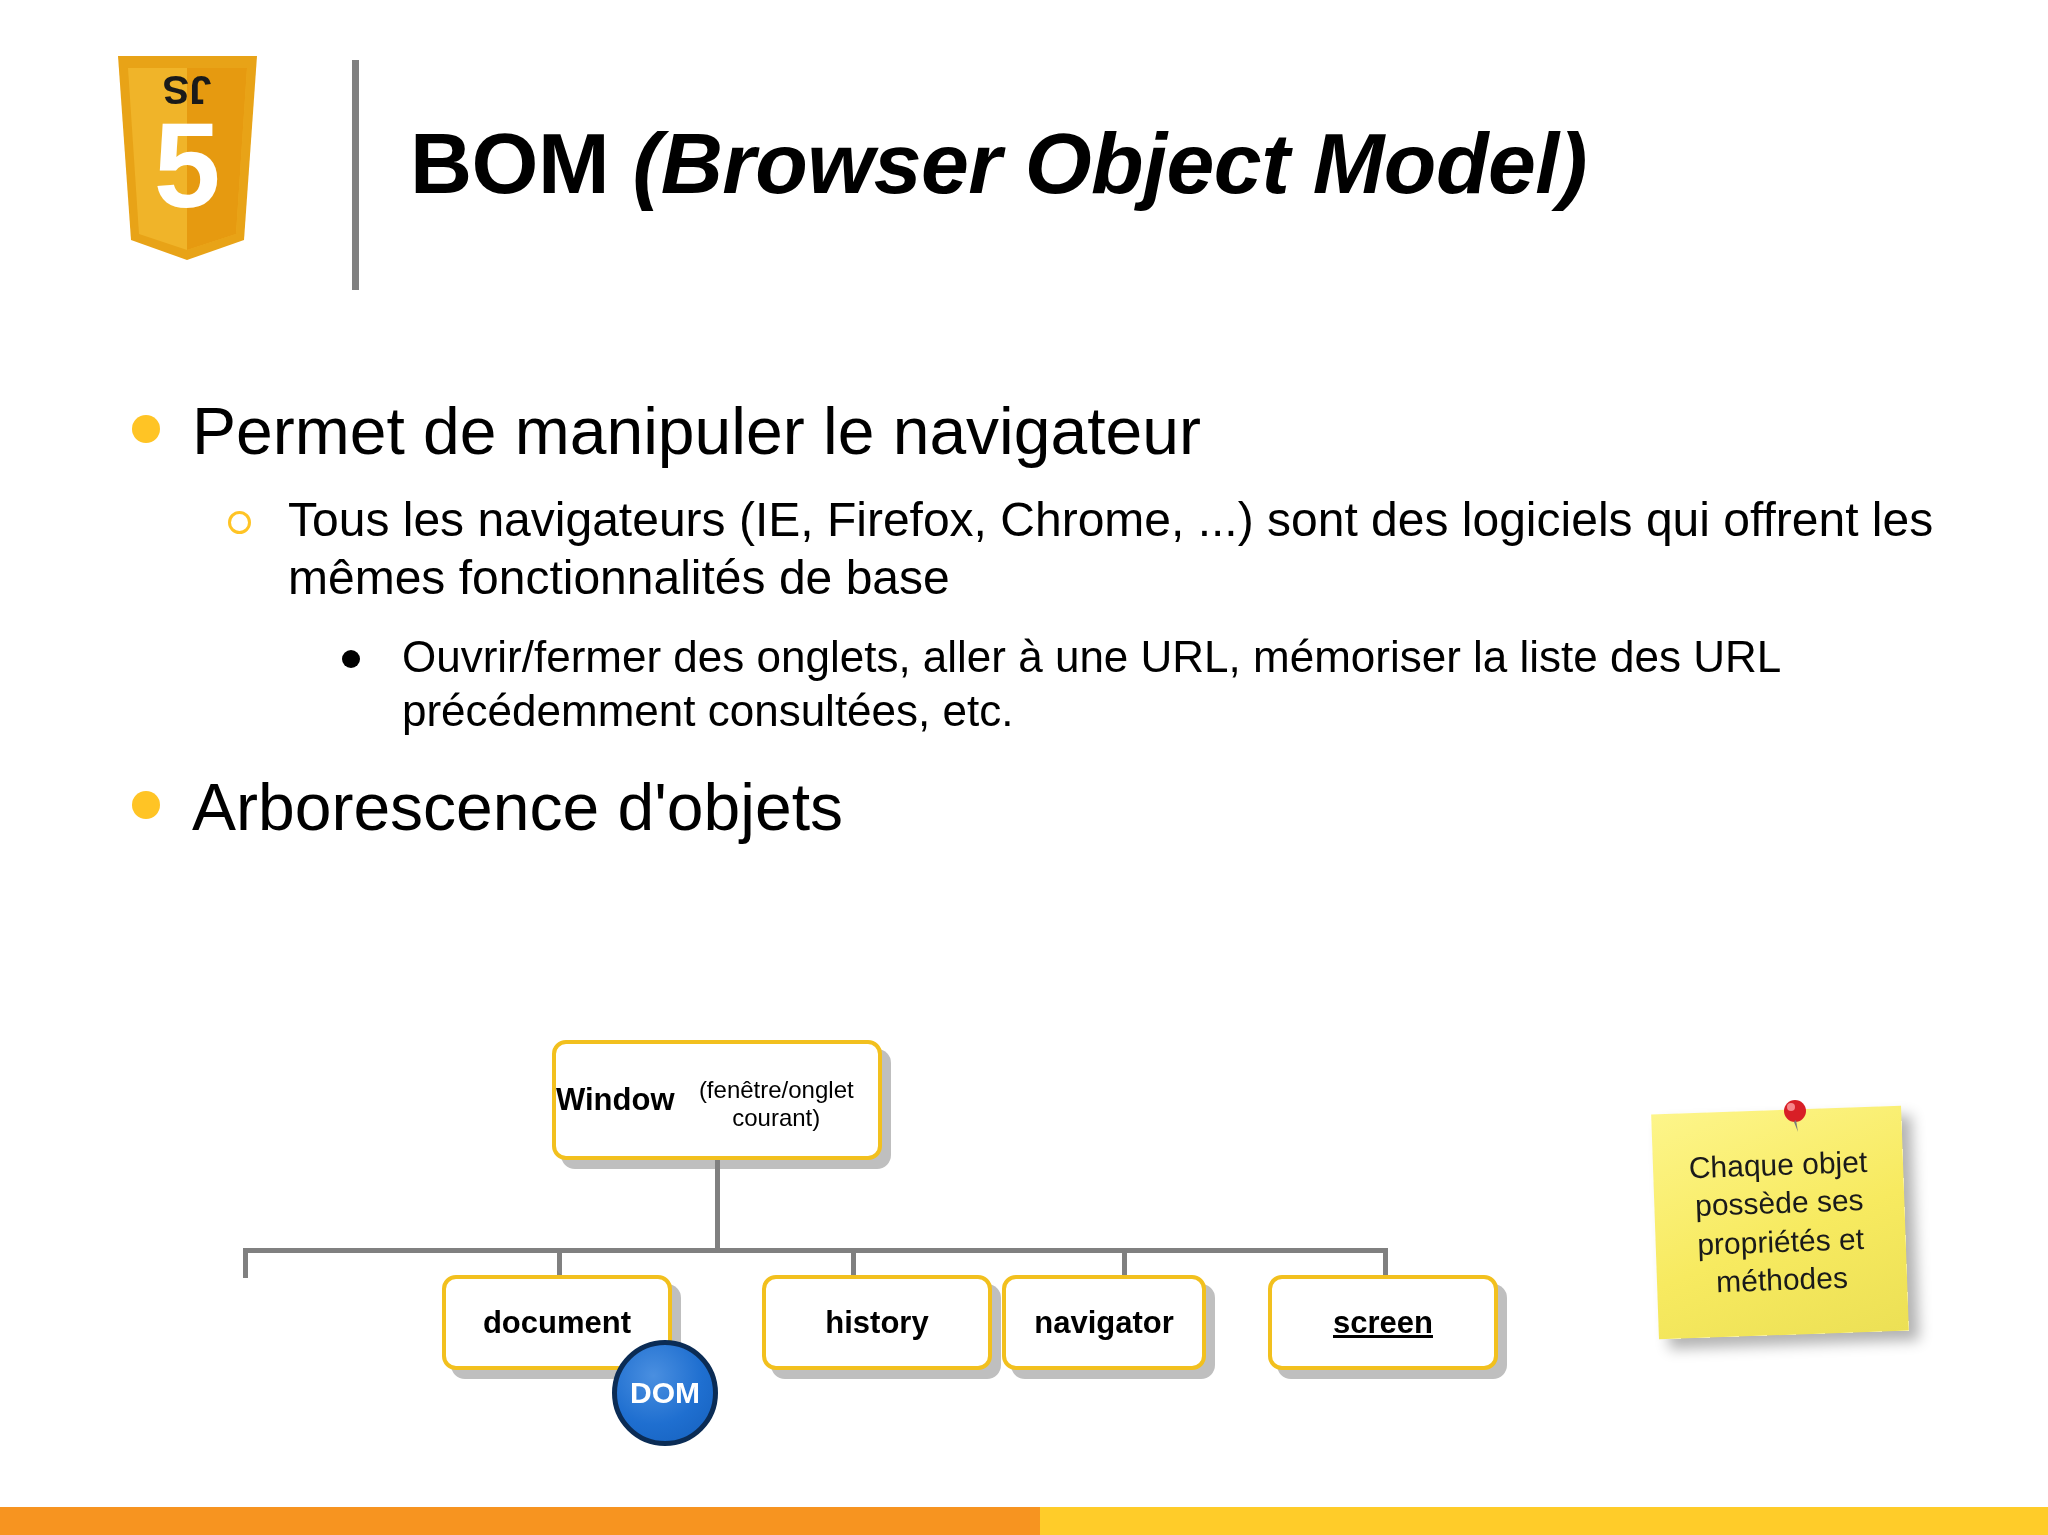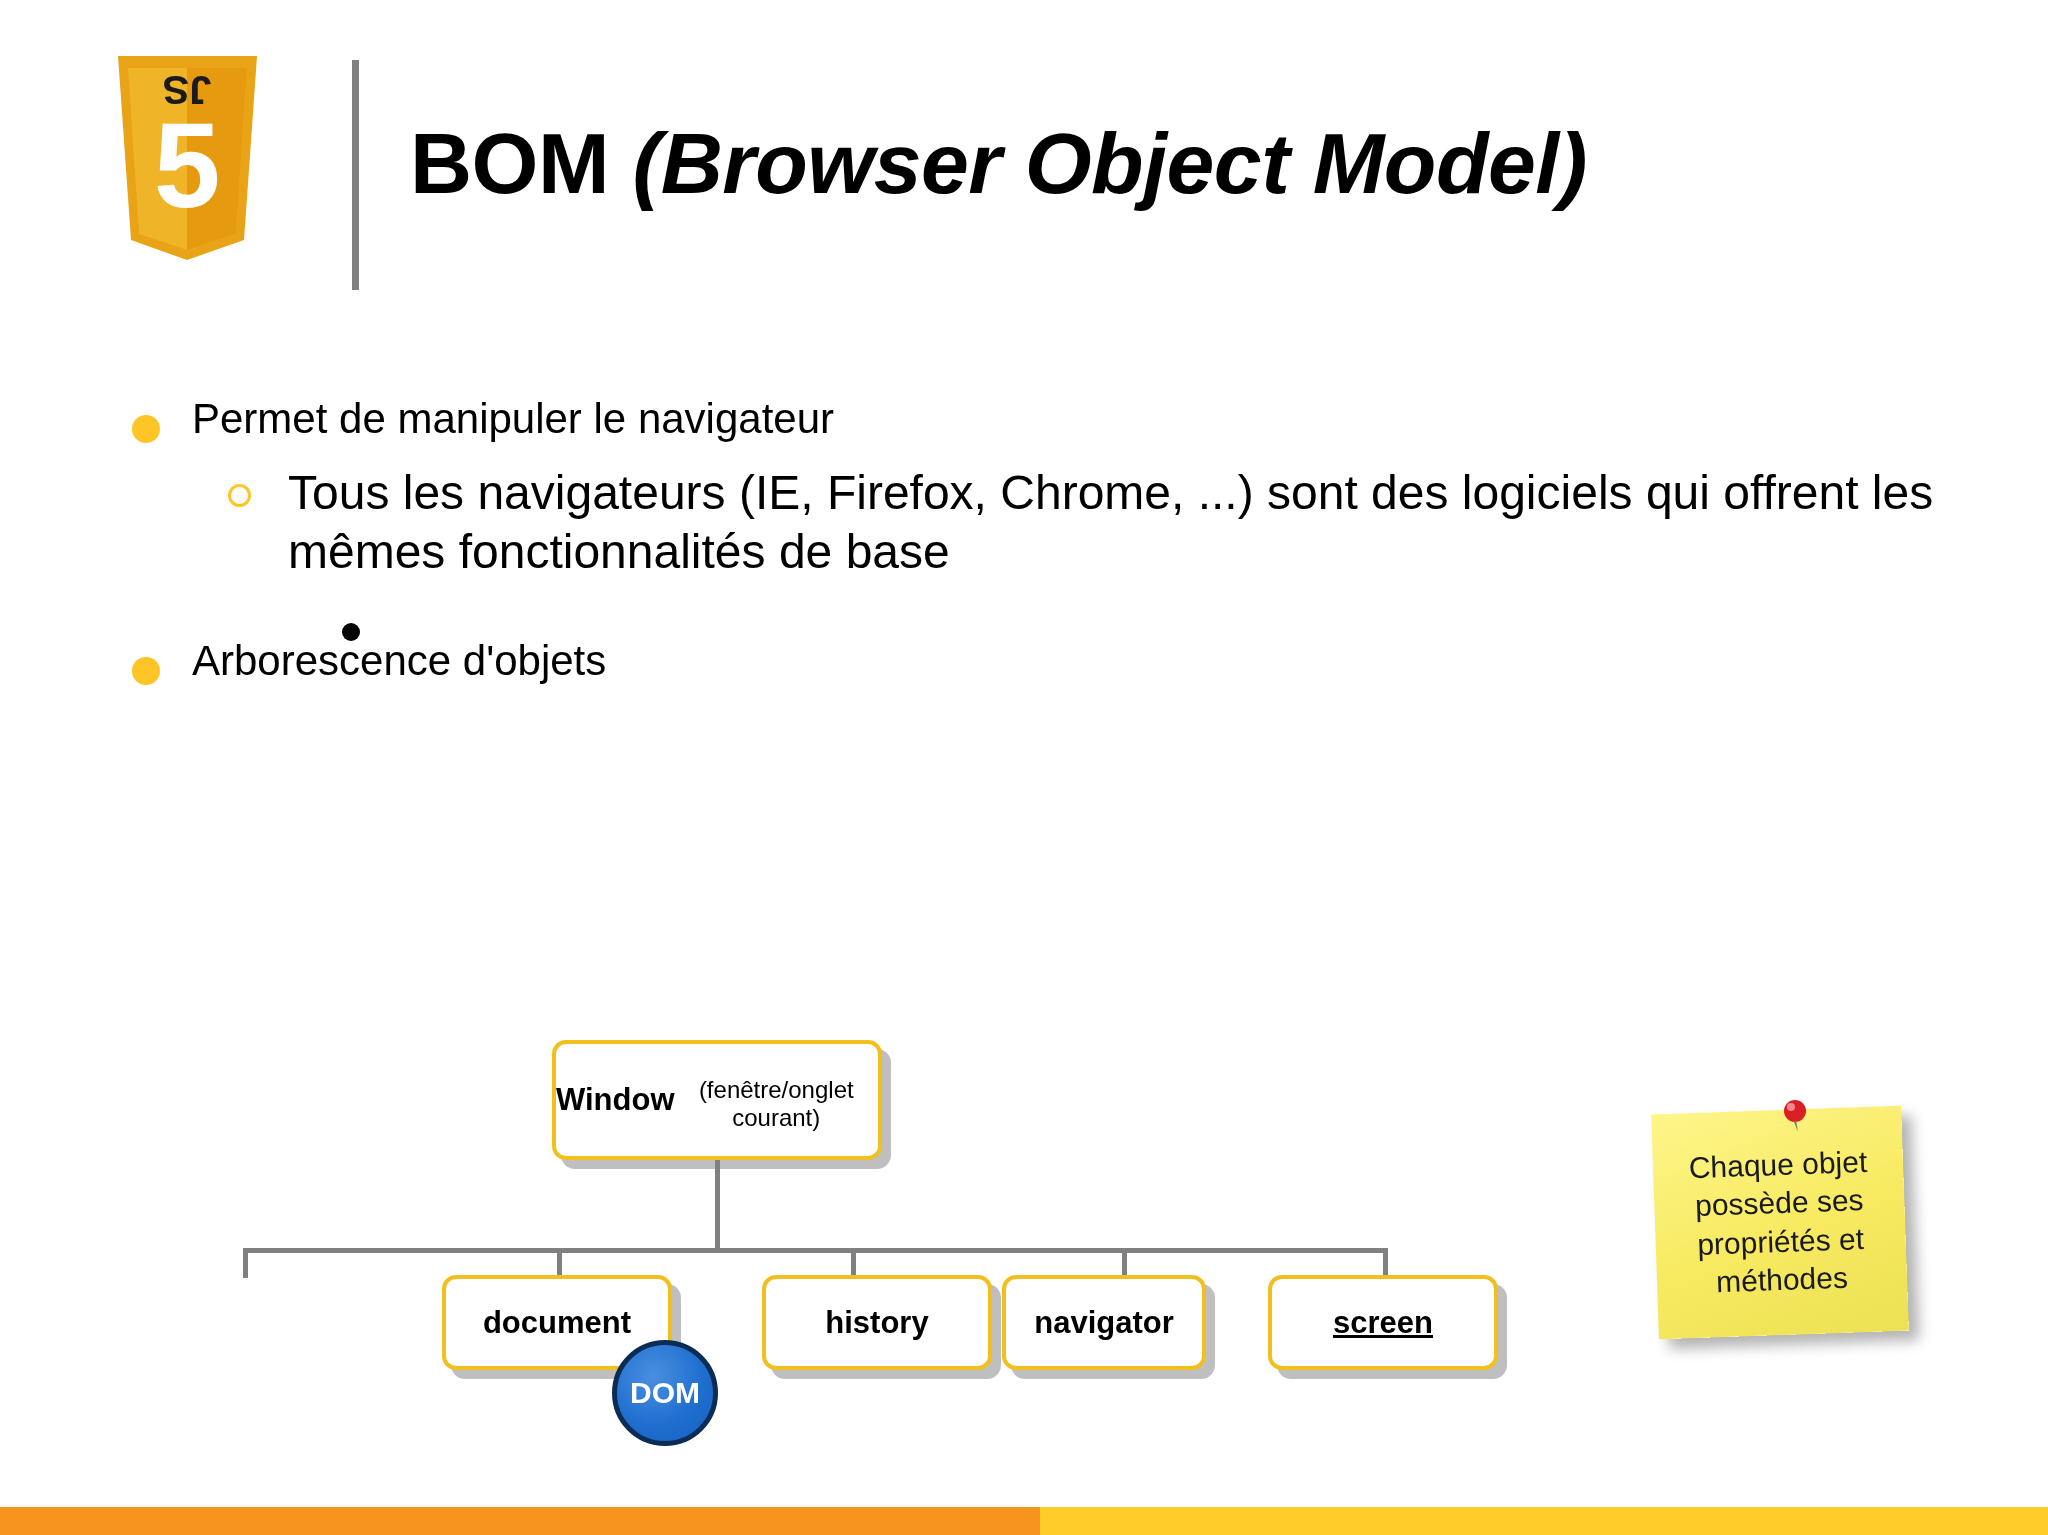--- a/index.html
+++ b/index.html
@@ -59,21 +59,21 @@
   
   .bullets {
     position: absolute;
     left: 120px;
     top: 395px;
     width: 1850px;
   }
   .b1 {
     position: relative;
     padding-left: 72px;
-    font-size: 42px;
+    font-size: 66px;
     line-height: 1.12;
     margin-bottom: 12px;
   }
   .b1 .dot {
     position: absolute;
     left: 12px;
     top: 20px;
     width: 28px;
     height: 28px;
     border-radius: 50%;
@@ -259,20 +259,21 @@
     <span>Permet de manipuler le navigateur</span>
   </div>
 
   <div class="b2">
     <span class="ring"></span>
     <span>Tous les navigateurs (IE, Firefox, Chrome, ...) sont des logiciels qui offrent les mêmes fonctionnalités de base</span>
   </div>
 
   <div class="b3">
     <span class="dot-sm"></span>
+    <span>Ouvrir/fermer des onglets, aller à une URL, mémoriser la liste des URL précédemment consultées, etc.</span>
   </div>
 
   <div class="gap"></div>
 
   <div class="b1">
     <span class="dot"></span>
     <span>Arborescence d'objets</span>
   </div>
 </div>
 

